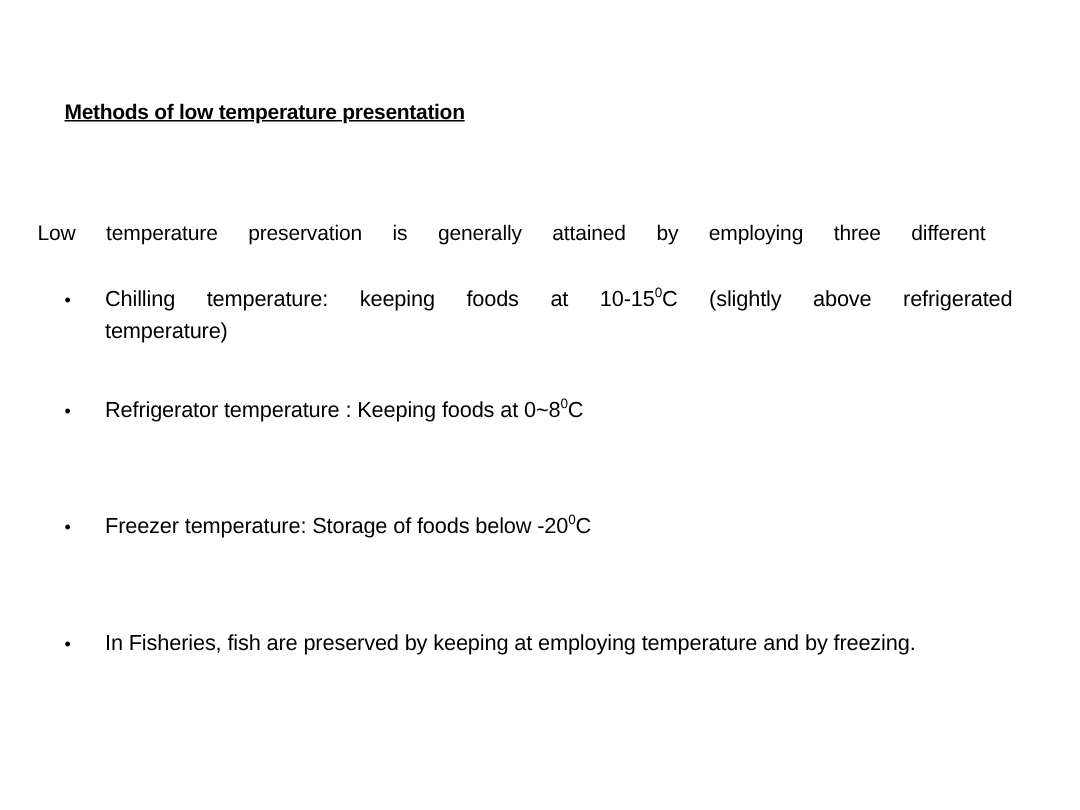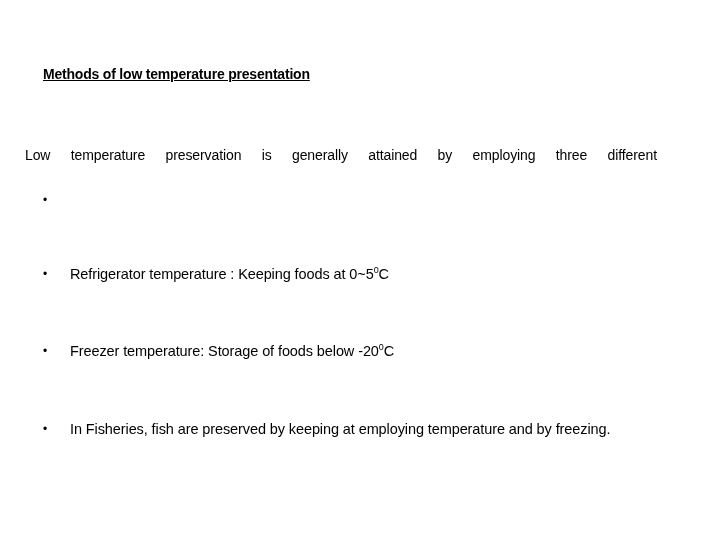--- a/index.html
+++ b/index.html
@@ -86,26 +86,28 @@
 
 <div class="title">Methods of low temperature presentation</div>
 
 <div class="intro">
   <span class="line1">Low temperature preservation is   generally attained by employing three different</span>
 </div>
 
 <div class="bullet b1">
   <span class="dot">•</span>
   <span class="text just">
+    <span class="l1"><span>Chilling temperature: keeping foods at 10-15</span><sup>0</sup><span>C (slightly above refrigerated</span></span>
+    <span class="l2">temperature)</span>
   </span>
 </div>
 
 <div class="bullet b2">
   <span class="dot">•</span>
-  <span class="text"><span>Refrigerator  temperature : Keeping foods at 0~5</span><sup>0</sup><span>C</span></span>
+  <span class="text"><span>Refrigerator  temperature : Keeping foods at 0~8</span><sup>0</sup><span>C</span></span>
 </div>
 
 <div class="bullet b3">
   <span class="dot">•</span>
   <span class="text"><span>Freezer temperature: Storage  of  foods below  -20</span><sup>0</sup><span>C</span></span>
 </div>
 
 <div class="bullet b4">
   <span class="dot">•</span>
   <span class="text">In Fisheries, fish are preserved by keeping at employing temperature and by freezing.</span>

